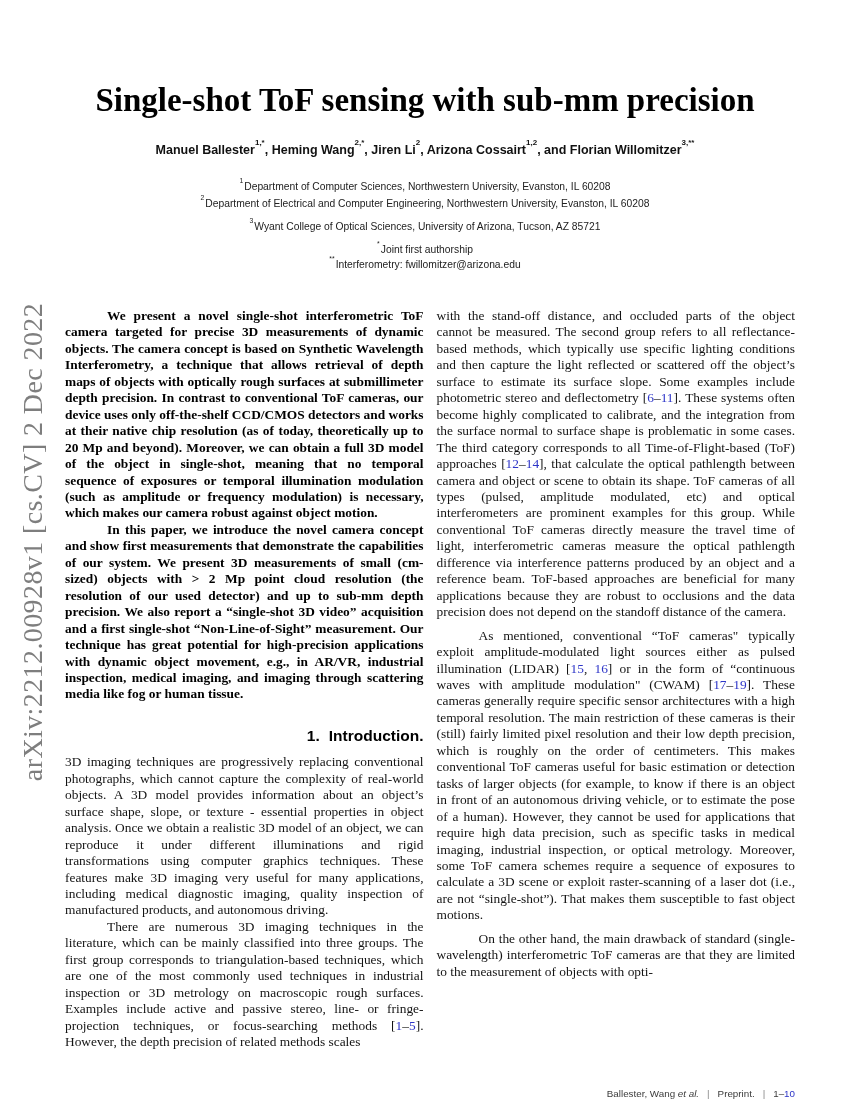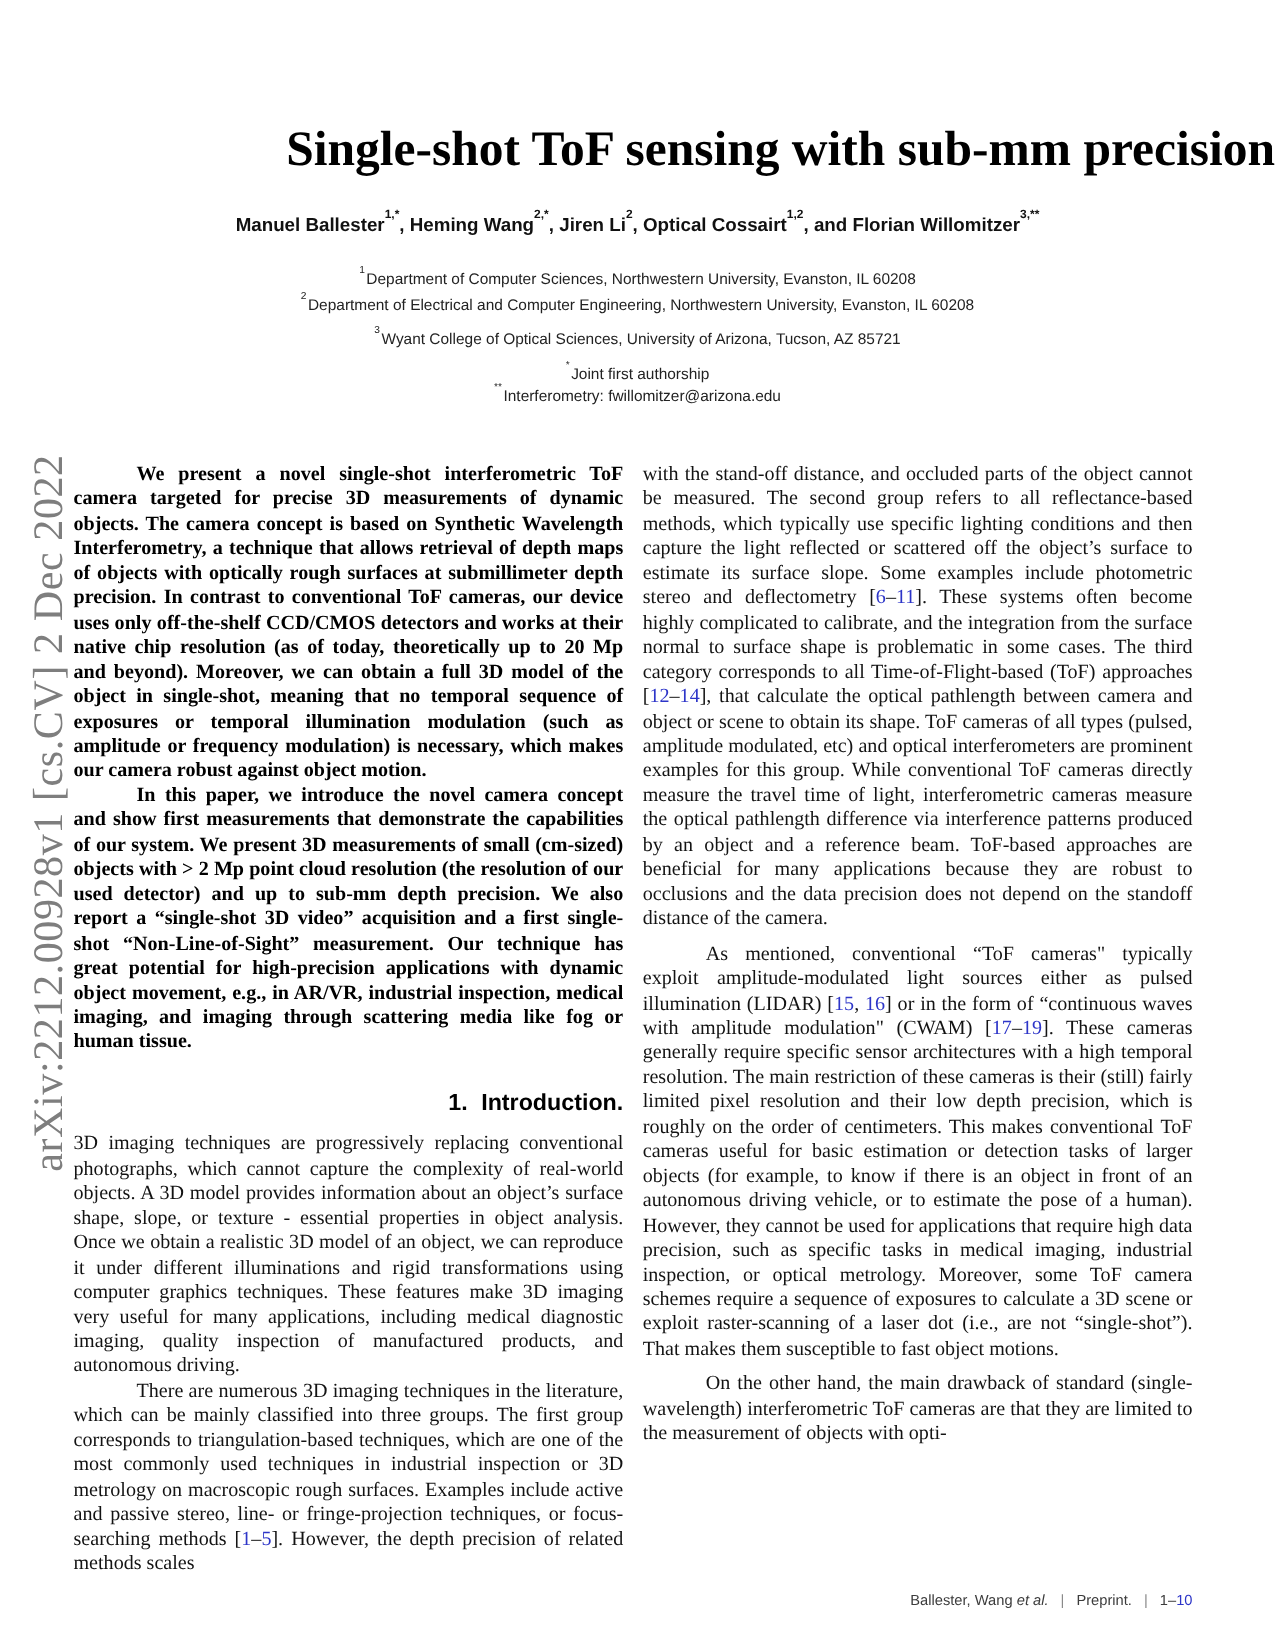--- a/index.html
+++ b/index.html
@@ -9,76 +9,76 @@
   }
   .arxiv-vert {
     position:absolute; left:33px; top:542px;
     transform:translate(-50%,-50%) rotate(-90deg);
     font-family:"Liberation Serif", serif; font-size:28px; color:#7e7e7e;
     white-space:nowrap; letter-spacing:0.4px;
   }
   .head { padding-top:78px; text-align:center; }
   .title {
     margin:0; font-family:"Liberation Serif", serif; font-size:33px; font-weight:bold;
-    line-height:45px; color:#000;text-align:right;
+    line-height:45px; color:#000;
   }
   .tline { display:block; }
   .authors {
     margin-top:19px; font-family:"Liberation Sans", sans-serif;
     font-size:12.5px; font-weight:bold; color:#111;
   }
   .authors sup { font-size:8px; position:relative; top:-4px; }
   .affils {
     margin-top:20px; font-family:"Liberation Sans", sans-serif;
     font-size:10.3px; color:#222; line-height:13.5px;
   }
   .affil sup, .note sup { font-size:6.8px; position:relative; top:-3px; margin-right:1px; }
   .affil-gap { margin-top:6px; }
   .notes { margin-top:7px; }
   .note { line-height:12px; }
   .cols {
-    position:absolute; left:49px; right:55px; top:308px;
+    position:absolute; left:65px; right:55px; top:308px;
     display:flex; gap:13px;
   }
   .col {
     width:50%; text-align:justify; font-size:13.4px; line-height:16.45px;
     color:#131313; hyphens:auto; -webkit-hyphens:auto;
   }
   .col p { margin:0; }
   p.abs { font-weight:bold; color:#000; }
   .indent { text-indent:42px; }
   .noindent { text-indent:0; }
   .sec {
     font-family:"Liberation Sans", sans-serif; font-size:15.5px; font-weight:bold;
     color:#000; margin:25px 0 10px 0; text-align:right;
   }
   .sec .secnum { margin-right:9px; }
   .pgap { margin-top:7px !important; }
   .cite { color:#2d35c8; cursor:pointer; }
   .foot {
-    position:absolute; right:55px; top:1062px;
+    position:absolute; right:55px; top:1088px;
     font-family:"Liberation Sans", sans-serif; font-size:9.8px; color:#3c3c3c;
     white-space:nowrap;
   }
   .foot .etal { font-style:italic; }
   .foot .sep { color:#8a8a8a; margin:0 8px; }
   .foot .plink { color:#2d35c8; cursor:pointer; }
 </style>
 </head>
 <body>
 
 <div class="page">
 
   <div class="arxiv-vert">arXiv:2212.00928v1 [cs.CV] 2 Dec 2022</div>
 
   <header class="head">
     <h1 class="title">
       <span class="tline">Single-shot ToF sensing with sub-mm precision</span>
     </h1>
-    <div class="authors"><span>Manuel Ballester</span><sup>1,*</sup><span>, Heming Wang</span><sup>2,*</sup><span>, Jiren Li</span><sup>2</sup><span>, Optical Cossairt</span><sup>1,2</sup><span>, and Florian Willomitzer</span><sup>3,**</sup></div>
+    <div class="authors"><span>Manuel Ballester</span><sup>1,*</sup><span>, Heming Wang</span><sup>2,*</sup><span>, Jiren Li</span><sup>2</sup><span>, Arizona Cossairt</span><sup>1,2</sup><span>, and Florian Willomitzer</span><sup>3,**</sup></div>
     <div class="affils">
       <div class="affil"><sup>1</sup><span>Department of Computer Sciences, Northwestern University, Evanston, IL 60208</span></div>
       <div class="affil"><sup>2</sup><span>Department of Electrical and Computer Engineering, Northwestern University, Evanston, IL 60208</span></div>
       <div class="affil affil-gap"><sup>3</sup><span>Wyant College of Optical Sciences, University of Arizona, Tucson, AZ 85721</span></div>
       <div class="notes">
         <div class="note"><sup>*</sup><span>Joint first authorship</span></div>
         <div class="note"><sup>**</sup><span>Interferometry: fwillomitzer@arizona.edu</span></div>
       </div>
     </div>
   </header>

